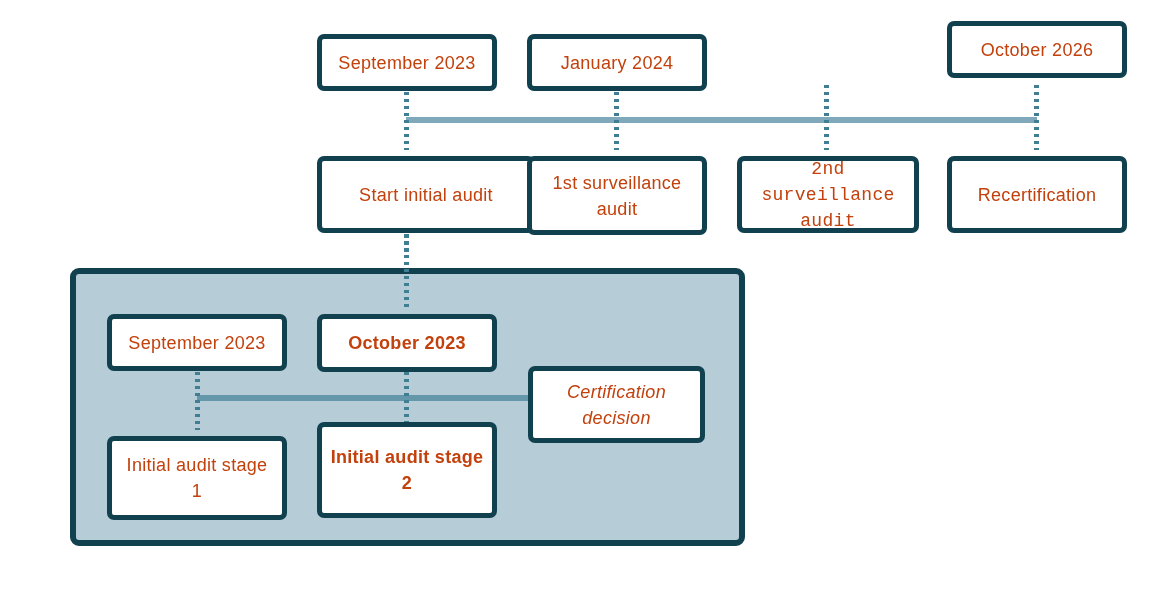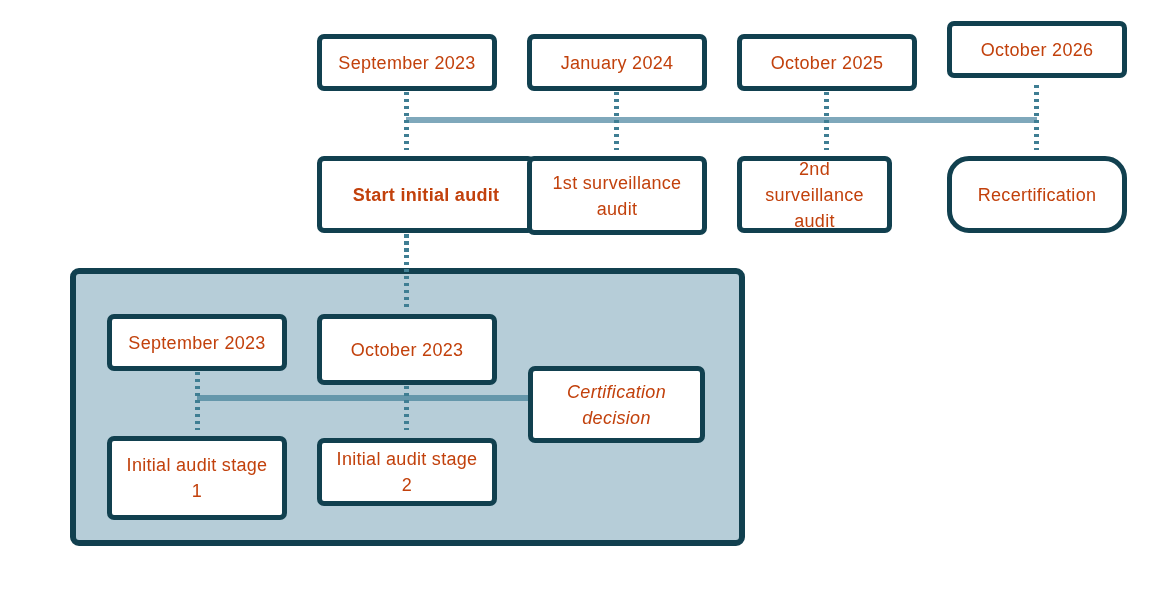--- a/index.html
+++ b/index.html
@@ -63,50 +63,49 @@
       transparent 3.5px, transparent 7px
     );
     z-index: 3;
   }
   
   #date-0 { left: 317px; top: 28px;  width: 180px; height: 57px; }
   #date-1 { left: 527px; top: 28px;  width: 180px; height: 57px; }
   #date-2 { left: 737px; top: 28px;  width: 180px; height: 57px; }
   #date-3 { left: 947px; top: 15px;  width: 180px; height: 57px; }
 
-  #event-0 { left: 317px; top: 150px; width: 218px; height: 77px; font-weight: bold; }
+  #event-0 { left: 317px; top: 150px; width: 218px; height: 77px; }
   #event-1 { left: 527px; top: 150px; width: 180px; height: 79px; }
-  #event-2 { left: 737px; top: 150px; width: 155px; height: 77px; }
-  #event-3 { left: 947px; top: 150px; width: 180px; height: 77px; border-radius: 22px; }
+  #event-2 { left: 737px; top: 150px; width: 182px; height: 77px; font-family: Liberation Mono, monospace; }
+  #event-3 { left: 947px; top: 150px; width: 180px; height: 77px; }
 
   #inner-date-0 { left: 107px; top: 308px; width: 180px; height: 57px; }
-  #inner-date-1 { left: 317px; top: 308px; width: 180px; height: 71px; }
+  #inner-date-1 { left: 317px; top: 308px; width: 180px; height: 58px; font-weight: bold; }
   #decision     { left: 528px; top: 360px; width: 177px; height: 77px; font-style: italic; }
   #stage-0      { left: 107px; top: 430px; width: 180px; height: 84px; }
-  #stage-1      { left: 317px; top: 432px; width: 180px; height: 68px; }
+  #stage-1      { left: 317px; top: 416px; width: 180px; height: 96px; font-weight: bold; }
 
   #main-hline  { left: 406px; top: 117px; width: 631px; }
   #inner-hline { left: 197px; top: 395px; width: 331px; }
 
   #conn-0 { left: 404px;  top: 85px;  height: 65px; }
   #conn-1 { left: 614px;  top: 85px;  height: 65px; }
   #conn-2 { left: 824px;  top: 85px;  height: 65px; }
   #conn-3 { left: 1034px; top: 85px;  height: 65px; }
   #conn-start-down { left: 404px; top: 227px; height: 81px; }
   #conn-inner-0 { left: 195px; top: 365px; height: 65px; }
   #conn-inner-1 { left: 404px; top: 365px; height: 65px; }
 </style>
 </head>
 <body>
 
 <div class="canvas">
 
   <div id="date-0" class="node">September 2023</div>
   <div id="date-1" class="node">January 2024</div>
-  <div id="date-2" class="node">October 2025</div>
   <div id="date-3" class="node">October 2026</div>
 
   <div id="main-hline" class="hline"></div>
 
   <div id="conn-0" class="vdotted"></div>
   <div id="conn-1" class="vdotted"></div>
   <div id="conn-2" class="vdotted"></div>
   <div id="conn-3" class="vdotted"></div>
 
   <div id="event-0" class="node">Start initial audit</div>

